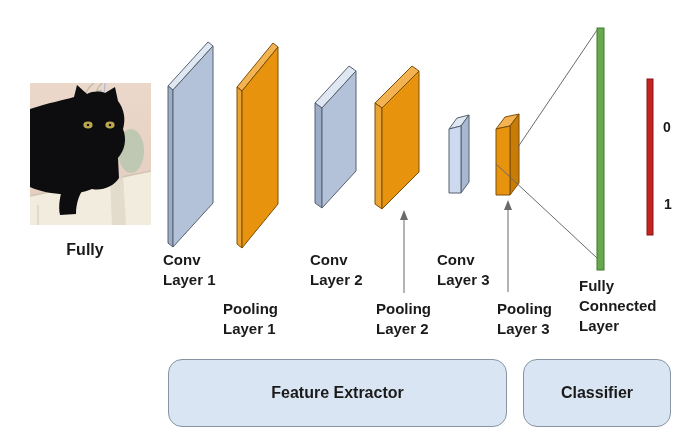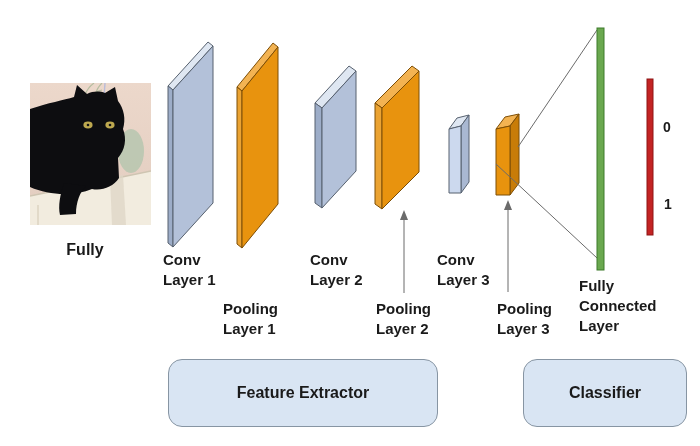--- a/index.html
+++ b/index.html
@@ -24,22 +24,22 @@
   .lbl-output{left:632px;top:235px;}
   .lbl-class{position:absolute;font-weight:bold;color:var(--text);font-size:14px;line-height:16px;}
   .lbl-class0{left:663px;top:119px;}
   .lbl-class1{left:664px;top:196px;}
   .group-box{
     position:absolute;top:359px;height:68px;box-sizing:border-box;
     background:var(--group-fill);border:1.5px solid var(--group-edge);border-radius:14px;
     display:flex;align-items:center;justify-content:center;
     font-size:16px;font-weight:bold;color:var(--text);
   }
-  .group-feature{left:168px;width:270px;}
-  .group-classifier{left:523px;width:164px;text-align:right;}
+  .group-feature{left:168px;width:339px;}
+  .group-classifier{left:523px;width:148px;text-align:right;}
 
   
   .conv-face{fill:var(--conv-face);stroke:var(--conv-edge);stroke-width:1;stroke-linejoin:round;}
   .conv-top{fill:var(--conv-top);stroke:var(--conv-edge);stroke-width:1;stroke-linejoin:round;}
   .conv-side{fill:var(--conv-side);stroke:var(--conv-edge);stroke-width:1;stroke-linejoin:round;}
   .conv3-face{fill:var(--conv3-face);stroke:var(--conv-edge);stroke-width:1;stroke-linejoin:round;}
   .conv3-side{fill:var(--conv3-side);stroke:var(--conv-edge);stroke-width:1;stroke-linejoin:round;}
   .pool-face{fill:var(--pool-face);stroke:var(--pool-edge);stroke-width:1;stroke-linejoin:round;}
   .pool-top{fill:var(--pool-top);stroke:var(--pool-edge);stroke-width:1;stroke-linejoin:round;}
   .pool-side{fill:var(--pool3-side);stroke:var(--pool-edge);stroke-width:1;stroke-linejoin:round;}

